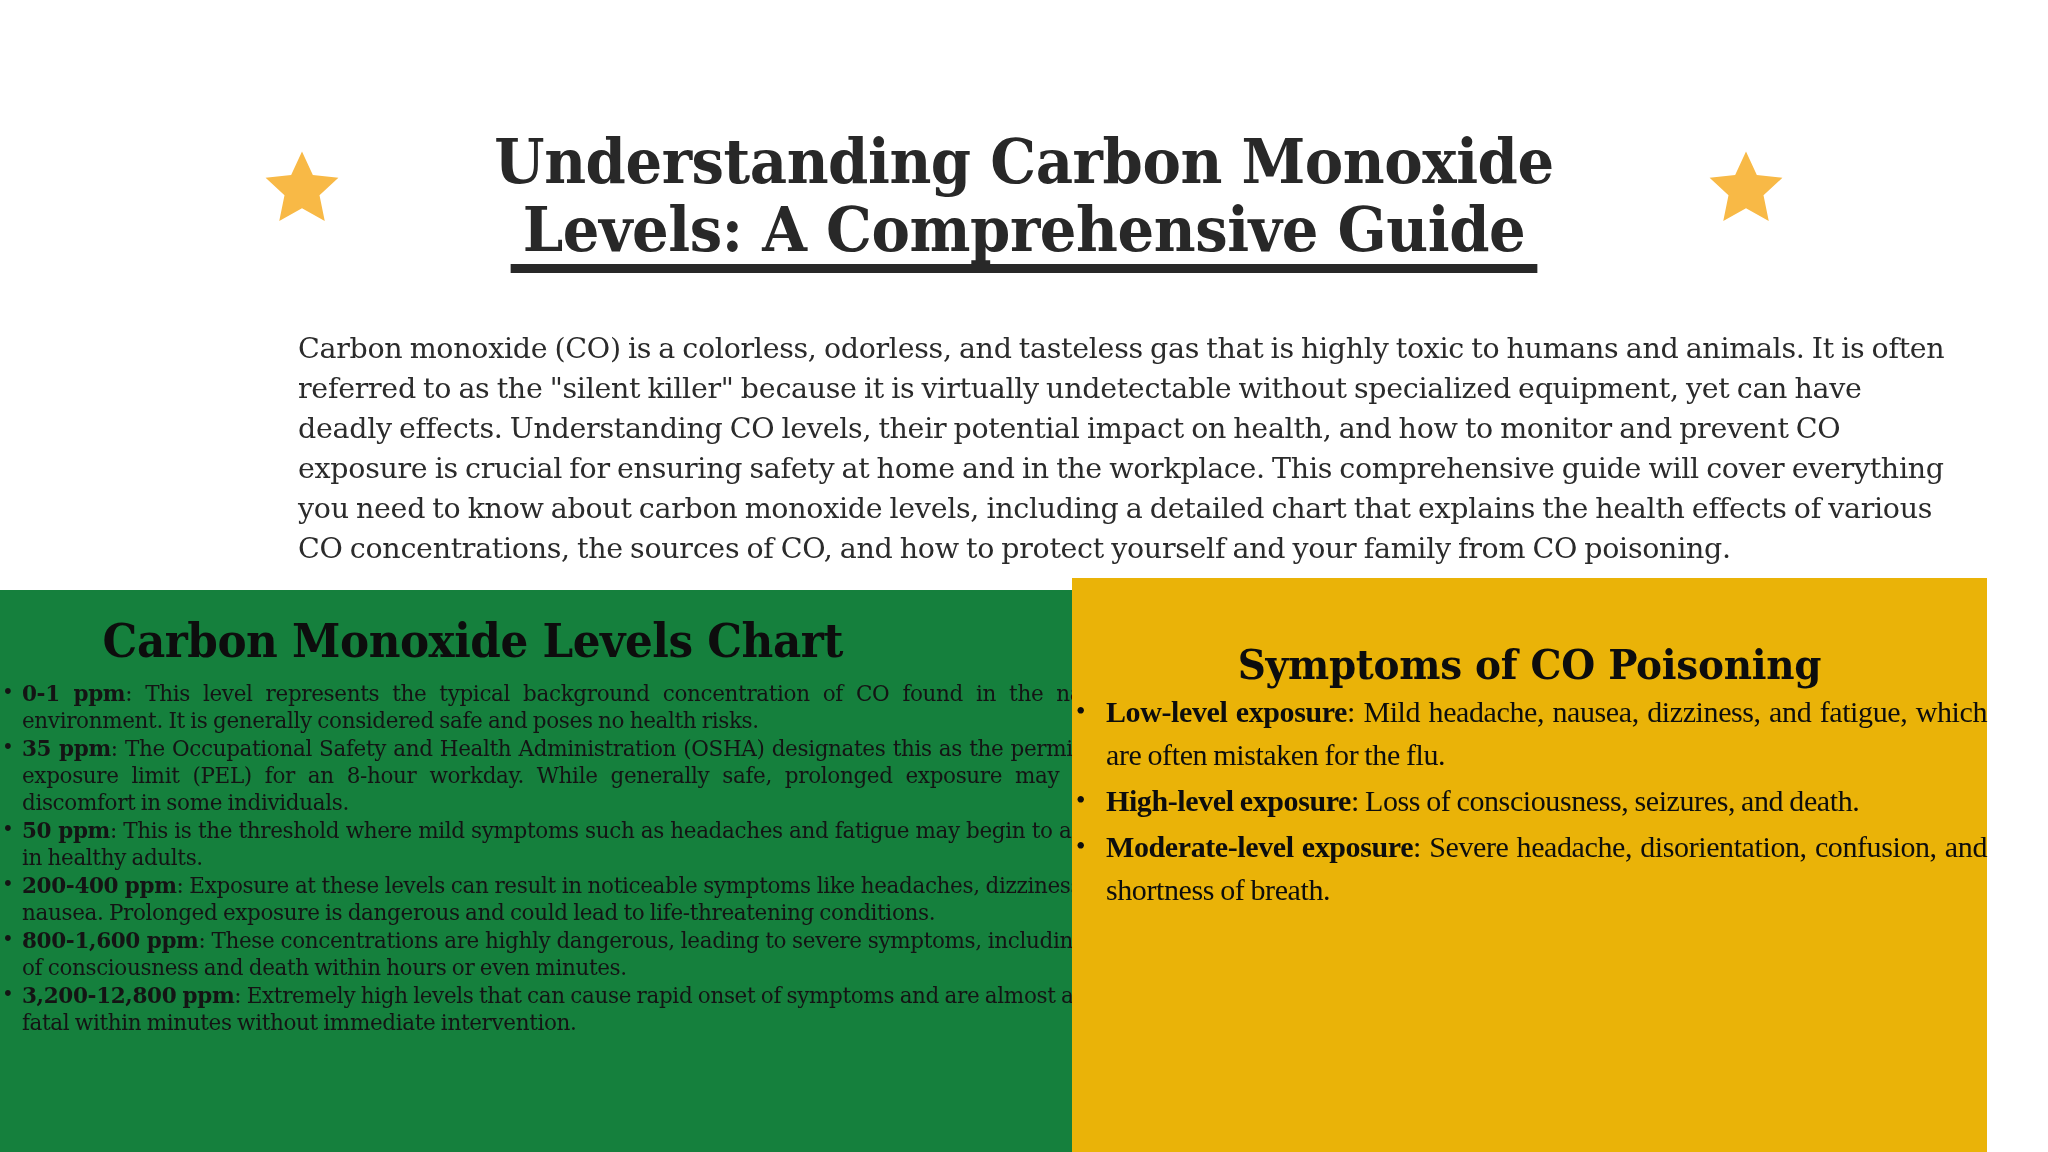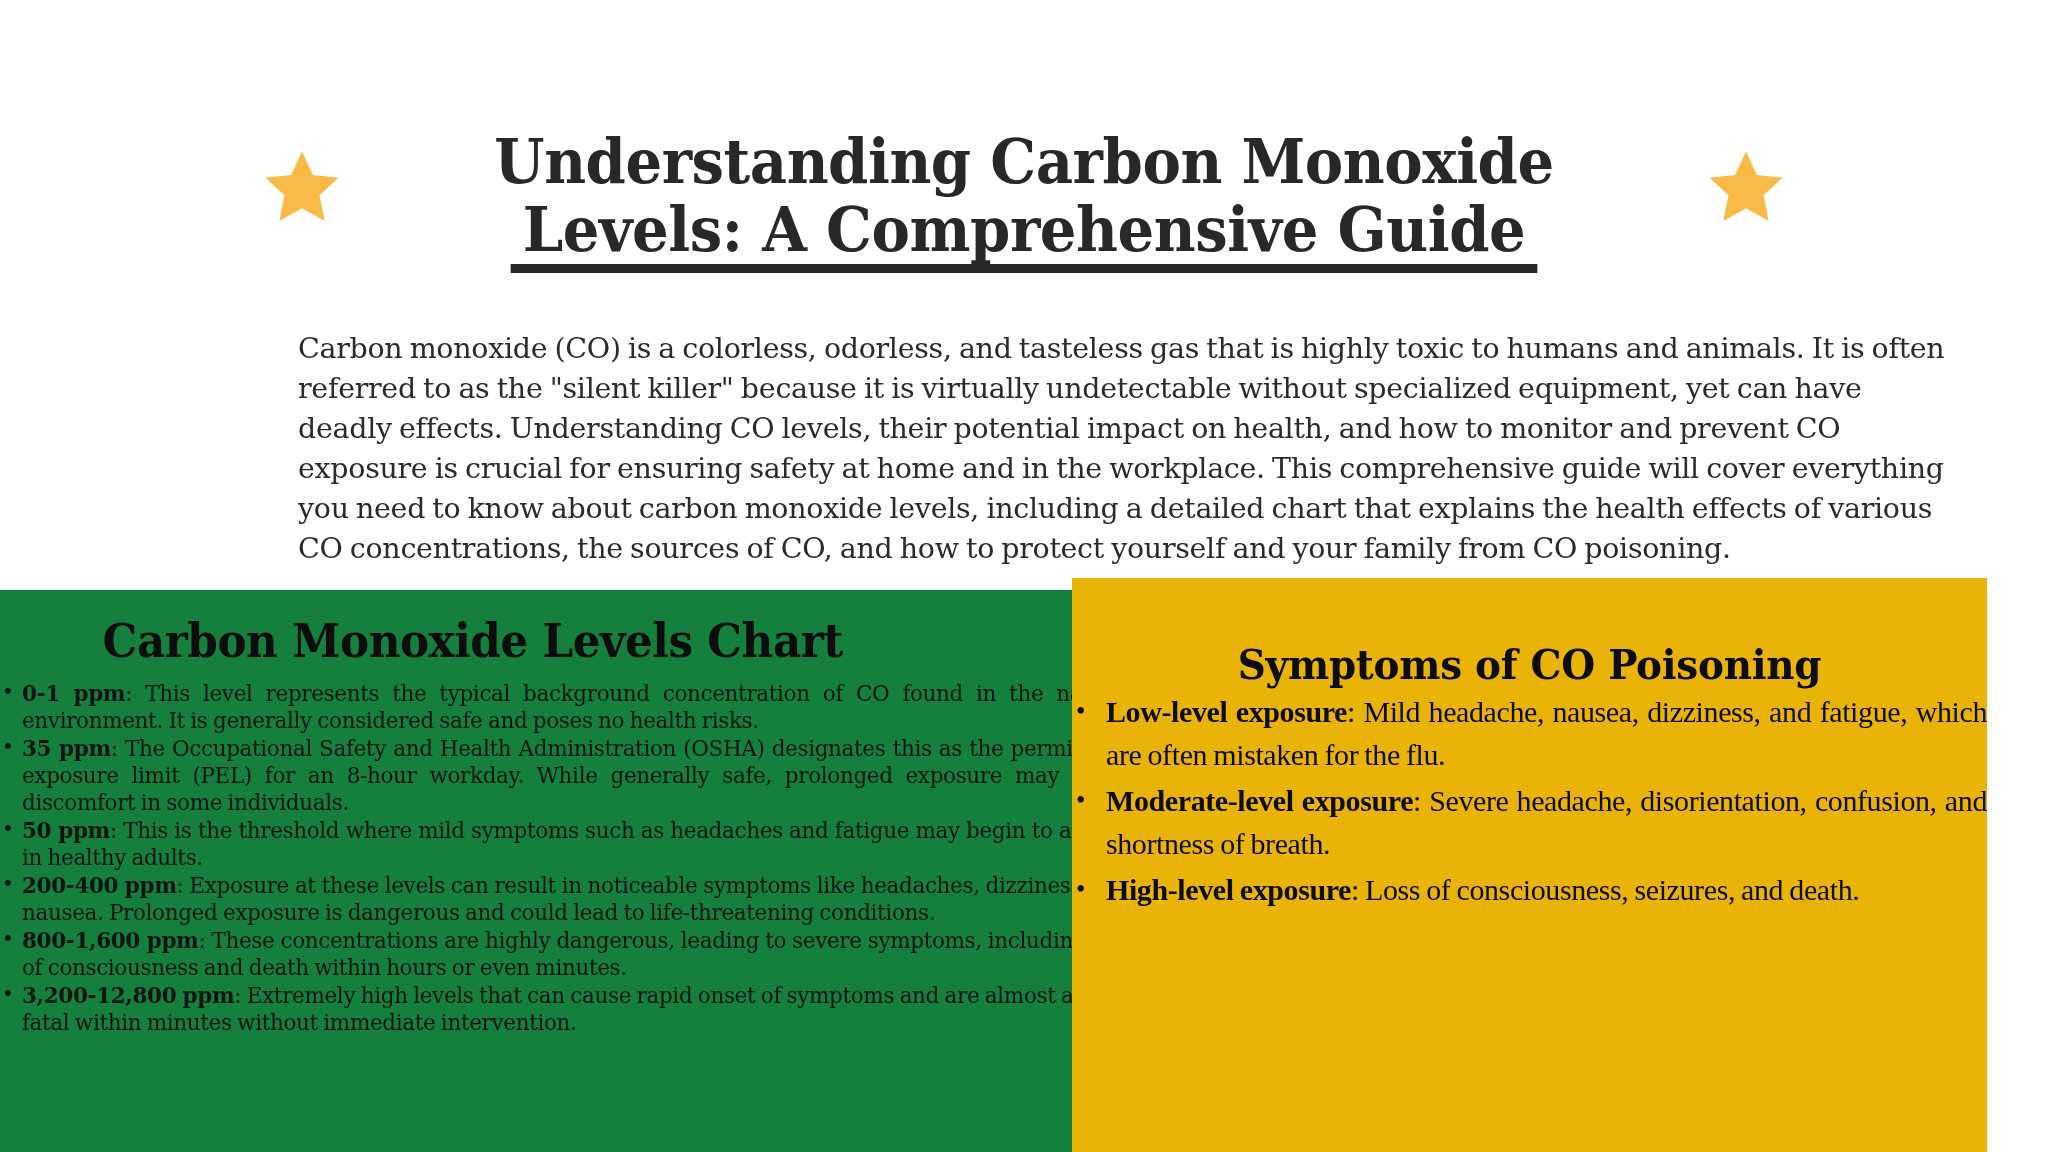--- a/index.html
+++ b/index.html
@@ -257,20 +257,20 @@
         <li><b class="term">200-400 ppm</b><span>: Exposure at these levels can result in noticeable symptoms like headaches, dizziness, and nausea. Prolonged exposure is dangerous and could lead to life-threatening conditions.</span></li>
         <li><b class="term">800-1,600 ppm</b><span>: These concentrations are highly dangerous, leading to severe symptoms, including loss of consciousness and death within hours or even minutes.</span></li>
         <li><b class="term">3,200-12,800 ppm</b><span>: Extremely high levels that can cause rapid onset of symptoms and are almost always fatal within minutes without immediate intervention.</span></li>
       </ul>
     </section>
 
     <section class="panel-red">
       <h2 class="panel-heading-red">Symptoms of CO Poisoning</h2>
       <ul class="bullets list-red">
         <li><b class="term">Low-level exposure</b><span>: Mild headache, nausea, dizziness, and fatigue, which are often mistaken for the flu.</span></li>
+        <li><b class="term">High-level exposure</b><span>: Loss of consciousness, seizures, and death.</span></li>
         <li><b class="term">Moderate-level exposure</b><span>: Severe headache, disorientation, confusion, and shortness of breath.</span></li>
-        <li><b class="term">High-level exposure</b><span>: Loss of consciousness, seizures, and death.</span></li>
       </ul>
     </section>
 
   </div>
 
 </div>
 
 </body></html>

